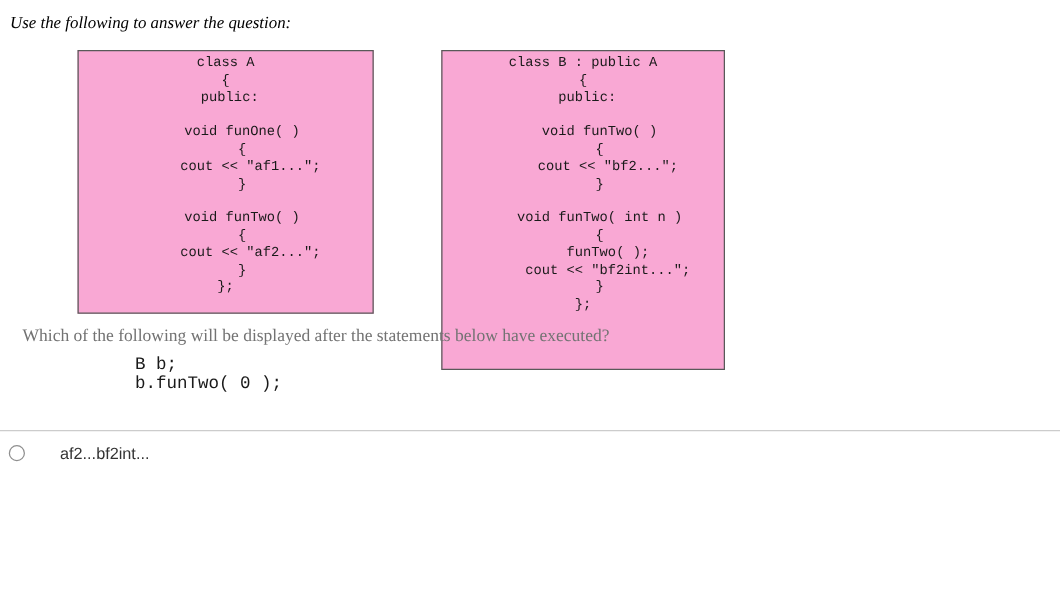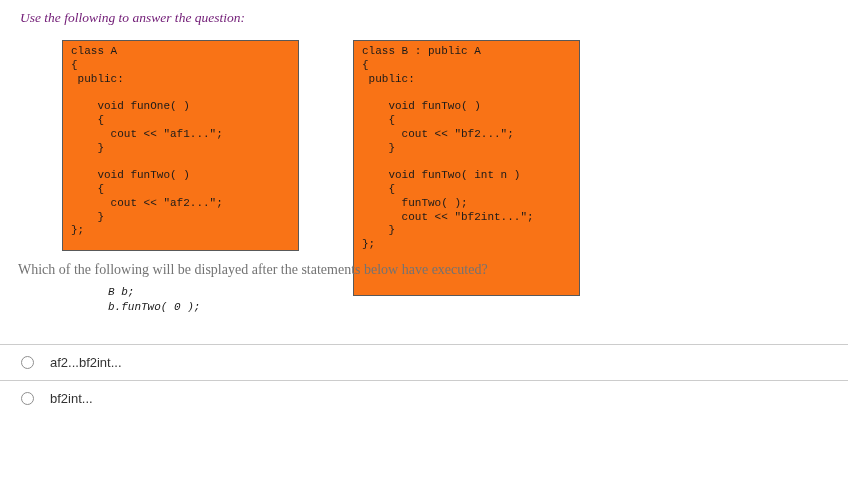--- a/index.html
+++ b/index.html
@@ -1,60 +1,60 @@
 <!DOCTYPE html>
 <html><head>
 <meta charset="utf-8">
 <style>
   * { box-sizing: border-box; margin: 0; padding: 0; }
   html, body { width: 848px; height: 487px; background: #ffffff; overflow: hidden; }
   body { position: relative; font-family: "Liberation Sans", sans-serif; }
 
   .intro {
-    position: absolute; left: 20px; top: 10px;
+    position: absolute; left: 8px; top: 10px;
     font-family: "Liberation Serif", serif;
-    font-style: italic; font-size: 13.5px; color: #701a75;
+    font-style: italic; font-size: 13.5px; color: #000000;
   }
 
   .code-panel {
     position: absolute; top: 40px;
     border: 1px solid #595959;
-    background: #f97316;
+    background: #f9a8d4;
     font-family: "Liberation Mono", "DejaVu Sans Mono", monospace;
     font-size: 11px; line-height: 13.8px; color: #1a1a1a;
     padding: 4px 8px;
     white-space: pre;
     overflow: hidden;
+    text-align: center;
   }
   .panel-a { left: 62px; width: 237px; height: 211px; }
   .panel-b { left: 353px; width: 227px; height: 256px; }
 
   .question {
     position: absolute; left: 18px; top: 262px;
     font-family: "Liberation Serif", serif;
     font-size: 14px; color: #737373;
   }
 
   .snippet {
     position: absolute; left: 108px; top: 285px;
     font-family: "Liberation Mono", "DejaVu Sans Mono", monospace;
-    font-size: 11px; line-height: 15px; color: #1a1a1a;
+    font-size: 14px; line-height: 15px; color: #1a1a1a;
     white-space: pre;
-    font-style: italic;
   }
 
   .options {
     position: absolute; left: 0; right: 0; top: 344px;
     list-style: none;
   }
   .option {
     height: 36px;
     border-top: 1px solid #cccccc;
     display: flex; align-items: center;
-    padding-left: 21px; gap: 16px;
+    padding-left: 7px; gap: 28px;
     cursor: pointer;
   }
   .radio {
     width: 13px; height: 13px;
     border: 1px solid #8f8f8f; border-radius: 50%;
     background: #ffffff;
     flex: 0 0 auto;
   }
   .option-label {
     font-size: 13px; color: #333333;
@@ -101,19 +101,15 @@
   <div class="question">Which of the following will be displayed after the statements below have executed?</div>
 
   <pre class="snippet">B b;
 b.funTwo( 0 );</pre>
 
   <ul class="options">
     <li class="option">
       <span class="radio"></span>
       <span class="option-label">af2...bf2int...</span>
     </li>
-    <li class="option">
-      <span class="radio"></span>
-      <span class="option-label">bf2int...</span>
-    </li>
   </ul>
 
 </div>
 
 </body></html>

